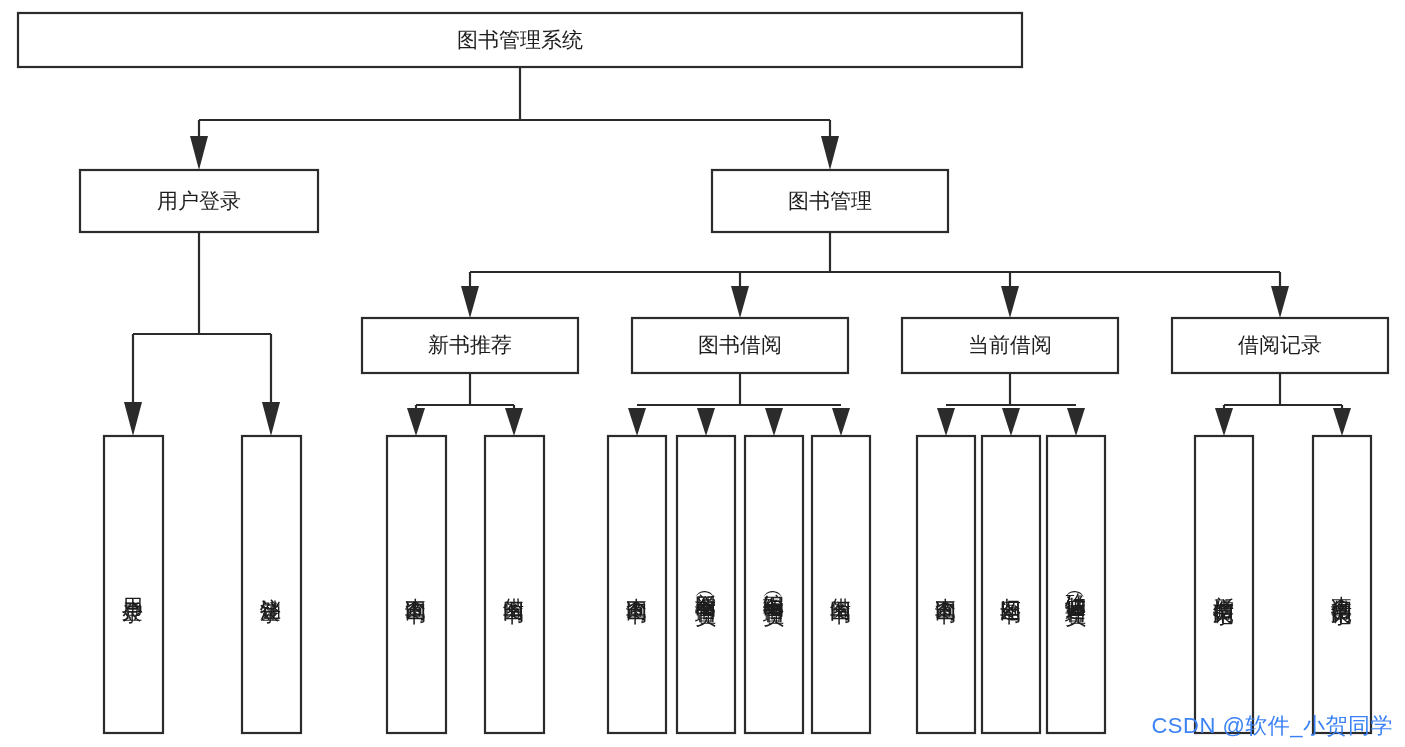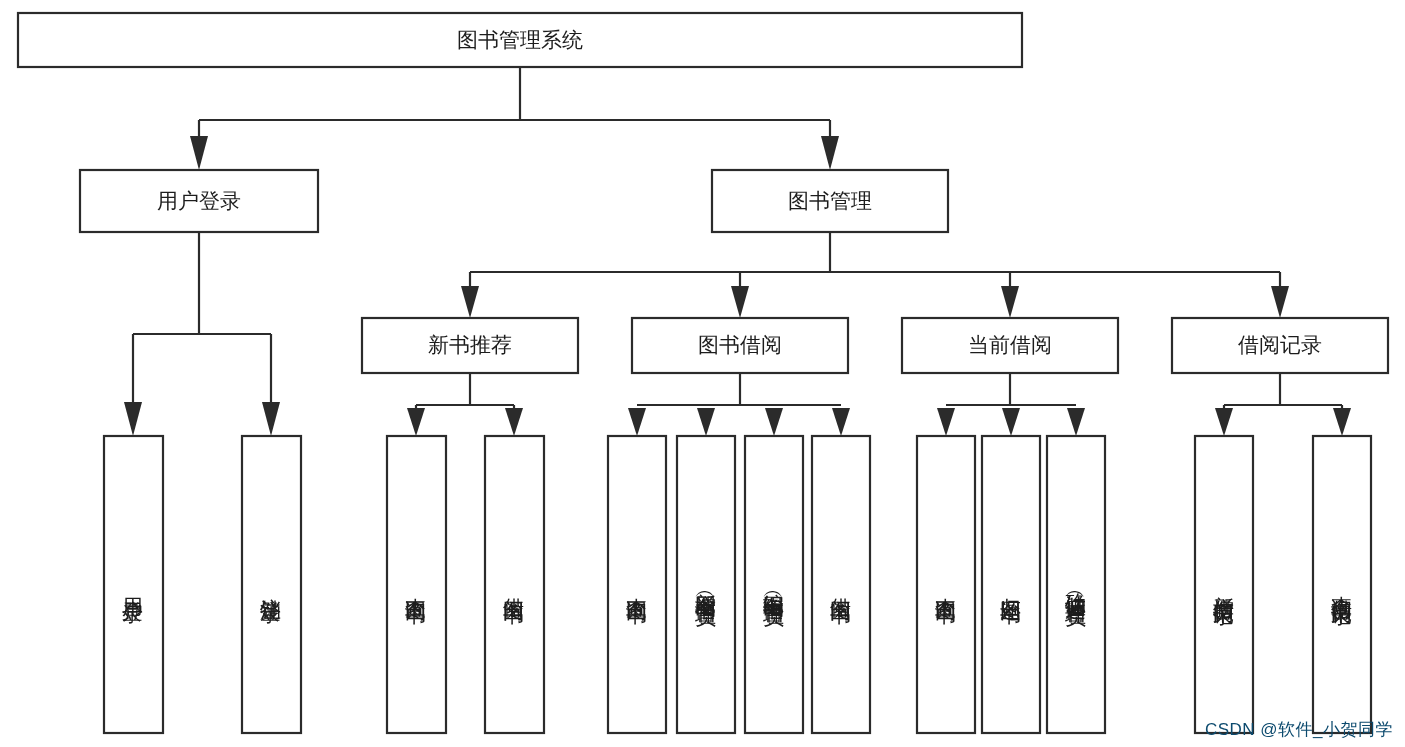--- a/index.html
+++ b/index.html
@@ -50,22 +50,22 @@
   }
   .arrow-head {
     fill: #2b2b2b;
     stroke: none;
   }
   .watermark {
     position: absolute;
     right: 12px;
     bottom: 6px;
     font-family: "Liberation Sans", sans-serif;
-    font-size: 17px;
-    color: #0c4a6e;
+    font-size: 22px;
+    color: #3b82f6;
     letter-spacing: 0.5px;
     white-space: nowrap;
     user-select: none;
     margin-top: 8px;
   }
 </style>
 </head>
 <body>
 
 <svg id="diagram" viewBox="0 0 1405 747" xmlns="http://www.w3.org/2000/svg">

